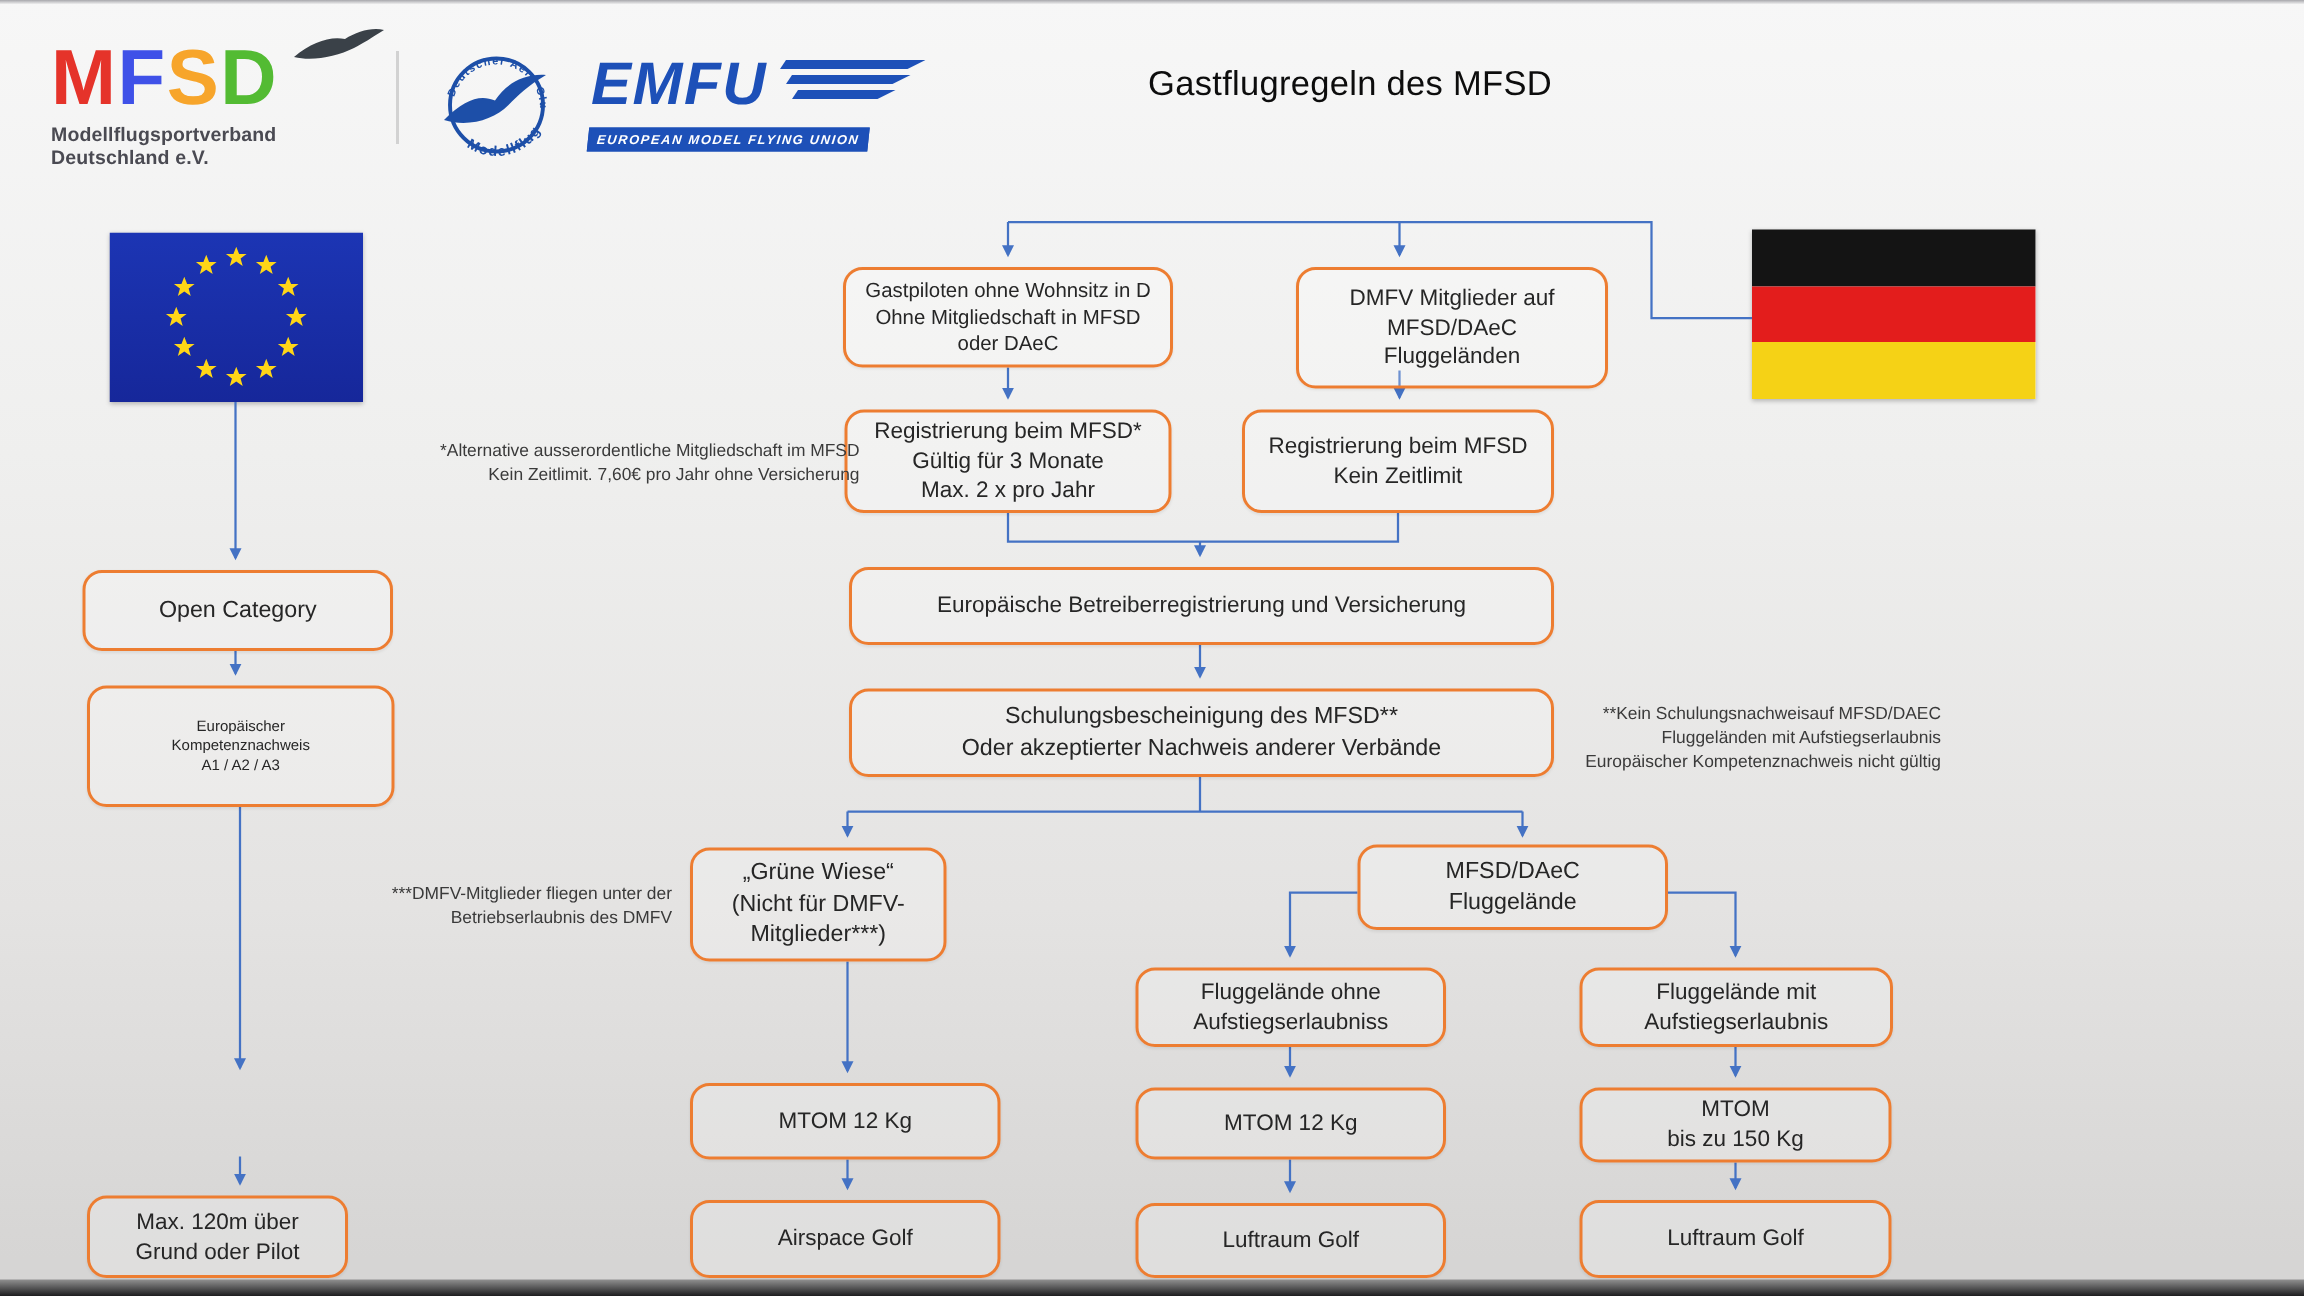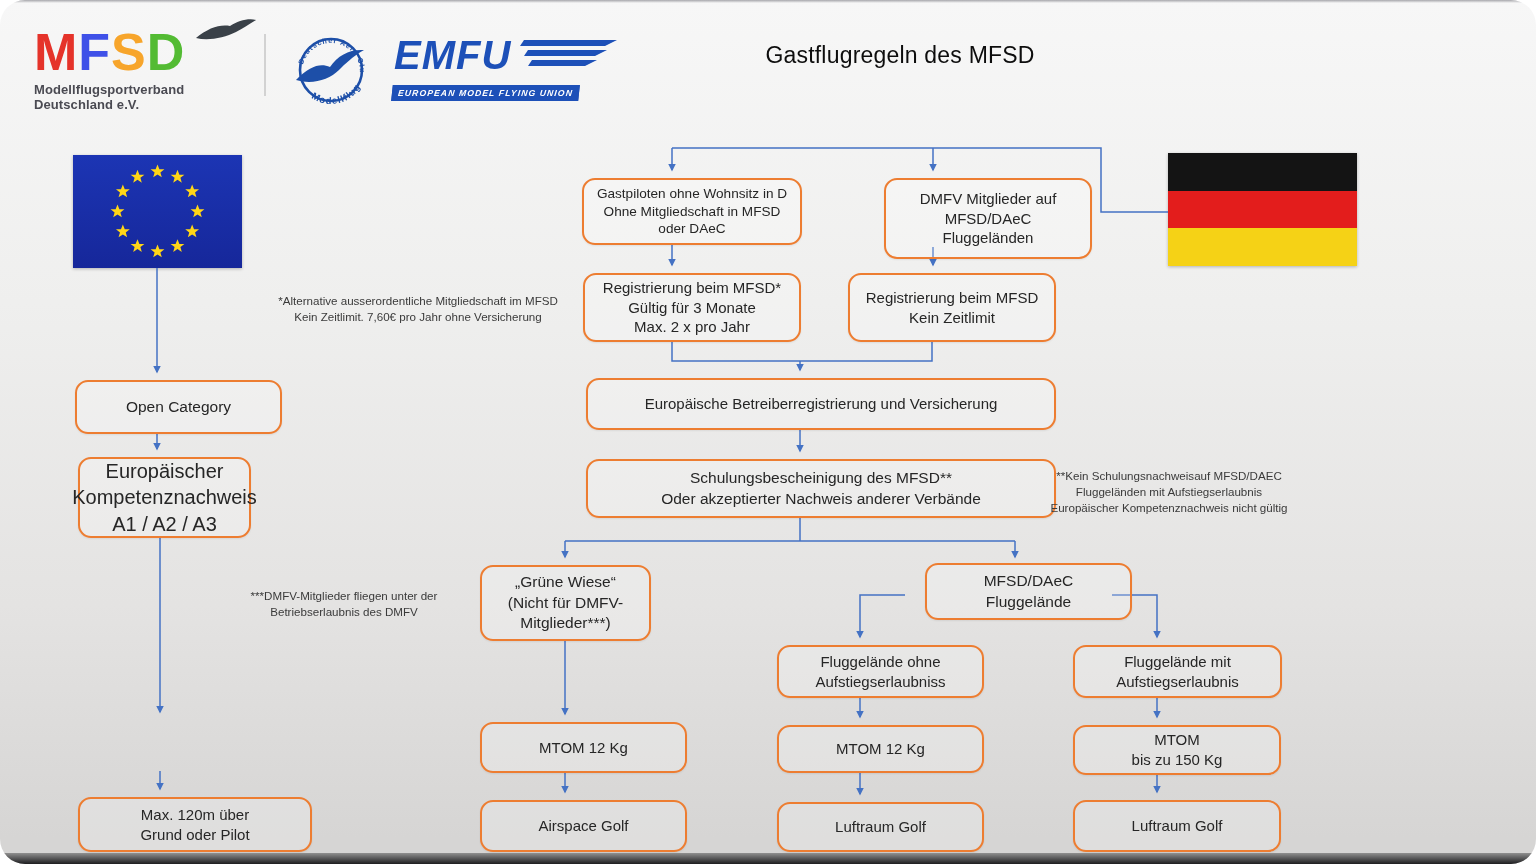--- a/index.html
+++ b/index.html
@@ -1,21 +1,20 @@
 <!DOCTYPE html>
 <html><head>
 <meta charset="utf-8">
 <style>
   * { margin:0; padding:0; box-sizing:border-box; }
   html,body { width:1536px; height:864px; }
   body { font-family:"Liberation Sans", sans-serif; }
   #canvas {
     position:relative; width:1536px; height:864px; overflow:hidden;
     background:linear-gradient(180deg,#f7f7f7 0%,#efefee 35%,#e4e3e2 70%,#d6d5d4 97%);
-    border-radius:25px;
   }
   #top-edge { position:absolute; top:0; left:0; width:100%; height:3px;
     background:linear-gradient(180deg,rgba(70,70,80,.45),rgba(70,70,80,0)); }
   #bottom-edge { position:absolute; bottom:0; left:0; width:100%; height:11px;
     background:linear-gradient(180deg,#909090,#1d1d1f); }
 
   
   .mfsd-logo { position:absolute; left:34px; top:26px; width:230px; }
   .mfsd-letters { font-weight:800; font-size:52px; line-height:1; letter-spacing:1px; position:relative; }
   .mfsd-letters .lm { color:#e5332a; }
@@ -43,24 +42,23 @@
   #de-flag .r { flex:1; background:#e31d1c; }
   #de-flag .g { flex:1; background:#f5d216; }
 
   
   .box {
     position:absolute; border:2px solid #ED7D31; border-radius:13px;
     background:rgba(255,255,255,0.22);
     display:flex; align-items:center; justify-content:center; text-align:center;
     color:#262626; line-height:1.32; white-space:pre-line; font-size:15px;
     box-shadow:0 1px 2px rgba(0,0,0,0.07);
-    margin-left:20px;
   }
   .note {
-    position:absolute; text-align:center; color:#3a3a3a; font-size:11.6px;
+    position:absolute; text-align:right; color:#3a3a3a; font-size:11.6px;
     line-height:1.38; white-space:pre-line;
   }
   #connectors { position:absolute; left:0; top:0; pointer-events:none; }
 </style>
 </head>
 <body>
 
 <div id="canvas">
   <div id="top-edge"></div>
 
@@ -179,33 +177,33 @@
 Fluggeländen</div>
   <div class="box" style="left:563px;top:273px;width:218px;height:69px">Registrierung beim MFSD*
 Gültig für 3 Monate
 Max. 2 x pro Jahr</div>
   <div class="box" style="left:566px;top:378px;width:470px;height:52px">Europäische Betreiberregistrierung und Versicherung</div>
   <div class="box" style="left:828px;top:273px;width:208px;height:69px">Registrierung beim MFSD
 Kein Zeitlimit</div>
   <div class="box" style="left:566px;top:459px;width:470px;height:59px;font-size:15.5px">Schulungsbescheinigung des MFSD**
 Oder akzeptierter Nachweis anderer Verbände</div>
   <div class="box" style="left:55px;top:380px;width:207px;height:54px;font-size:15.5px">Open Category</div>
-  <div class="box" style="left:58px;top:457px;width:173px;height:81px;font-size:20px">Europäischer
+  <div class="box" style="left:58px;top:457px;width:205px;height:81px;font-size:10px">Europäischer
 Kompetenznachweis
 A1 / A2 / A3</div>
   <div class="box" style="left:460px;top:565px;width:171px;height:76px;font-size:15.5px">„Grüne Wiese“
 (Nicht für DMFV-
 Mitglieder***)</div>
   <div class="box" style="left:905px;top:563px;width:207px;height:57px;font-size:15.5px">MFSD/DAeC
 Fluggelände</div>
   <div class="box" style="left:757px;top:645px;width:207px;height:53px">Fluggelände ohne
 Aufstiegserlaubniss</div>
   <div class="box" style="left:1053px;top:645px;width:209px;height:53px">Fluggelände mit
 Aufstiegserlaubnis</div>
-  <div class="box" style="left:58px;top:797px;width:234px;height:55px">Max. 120m über
+  <div class="box" style="left:58px;top:797px;width:174px;height:55px">Max. 120m über
 Grund oder Pilot</div>
   <div class="box" style="left:460px;top:722px;width:207px;height:51px">MTOM 12 Kg</div>
   <div class="box" style="left:460px;top:800px;width:207px;height:52px">Airspace Golf</div>
   <div class="box" style="left:757px;top:725px;width:207px;height:48px">MTOM 12 Kg</div>
   <div class="box" style="left:757px;top:802px;width:207px;height:50px">Luftraum Golf</div>
   <div class="box" style="left:1053px;top:725px;width:208px;height:50px">MTOM
 bis zu 150 Kg</div>
   <div class="box" style="left:1053px;top:800px;width:208px;height:52px">Luftraum Golf</div>
 
   <div class="note" style="left:263px;top:293px;width:310px">*Alternative ausserordentliche Mitgliedschaft im MFSD

